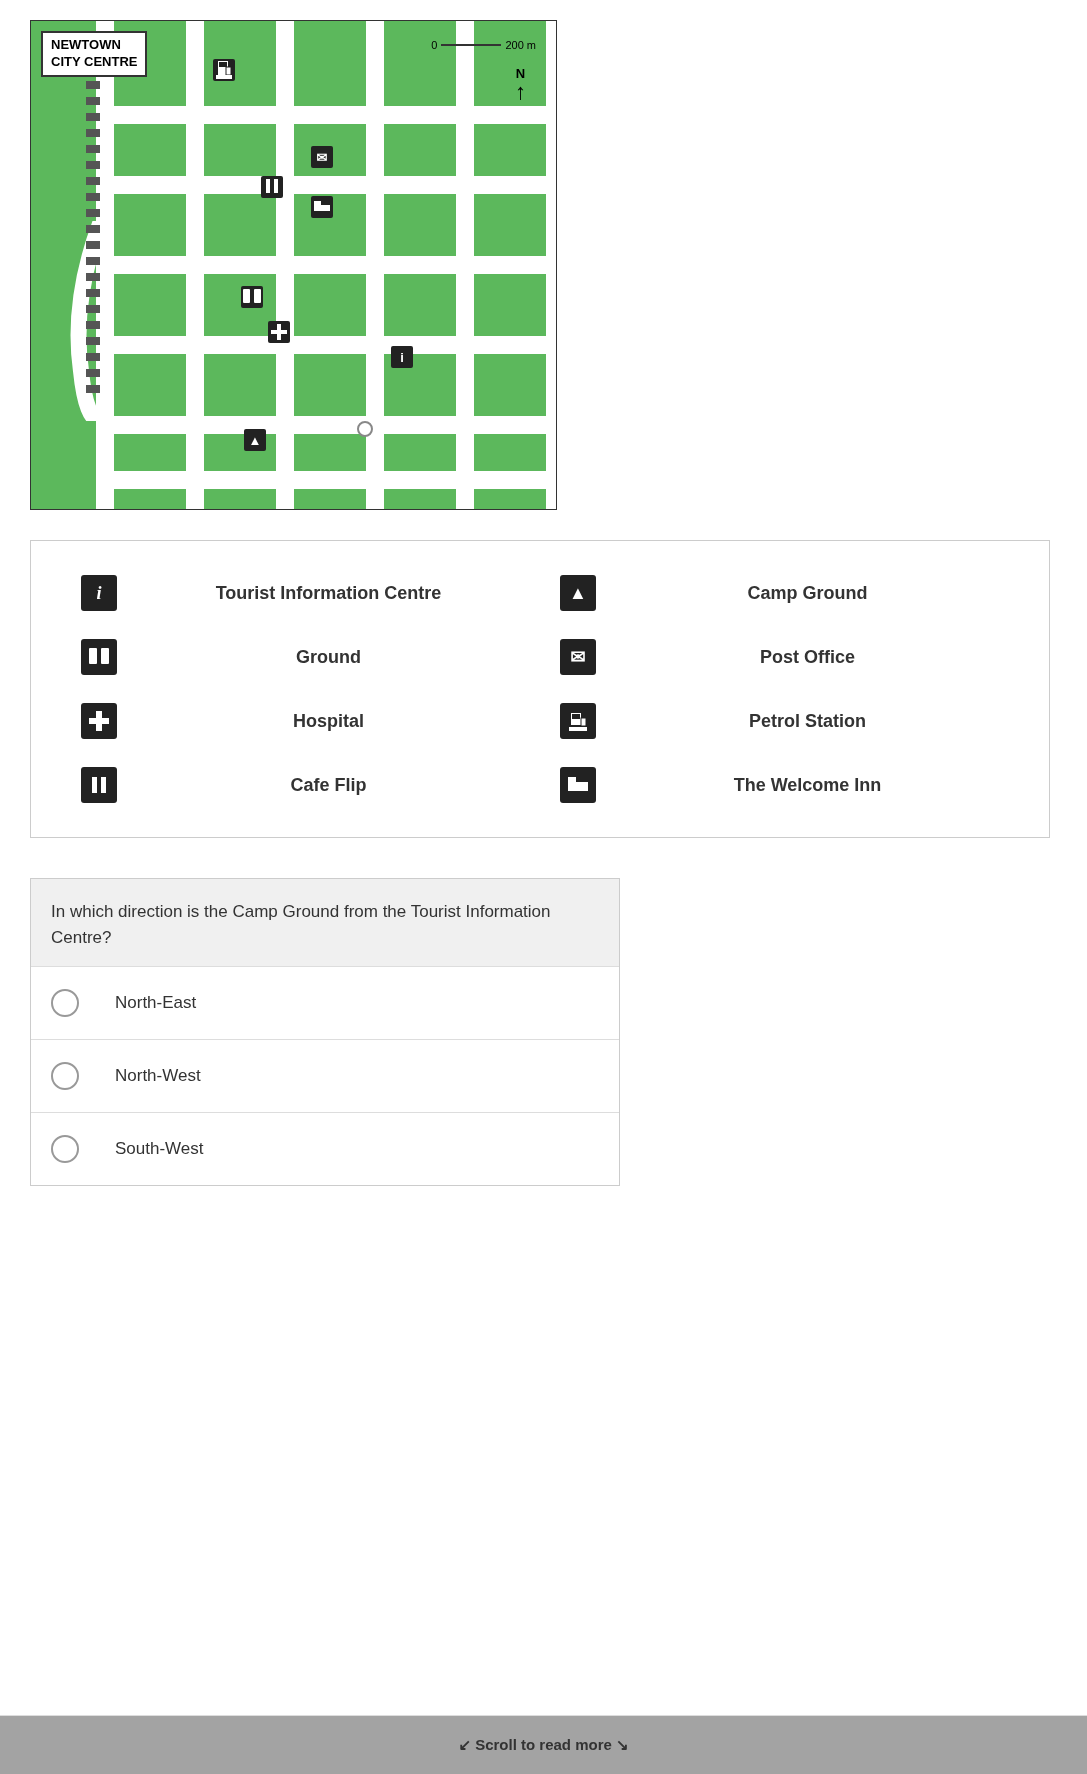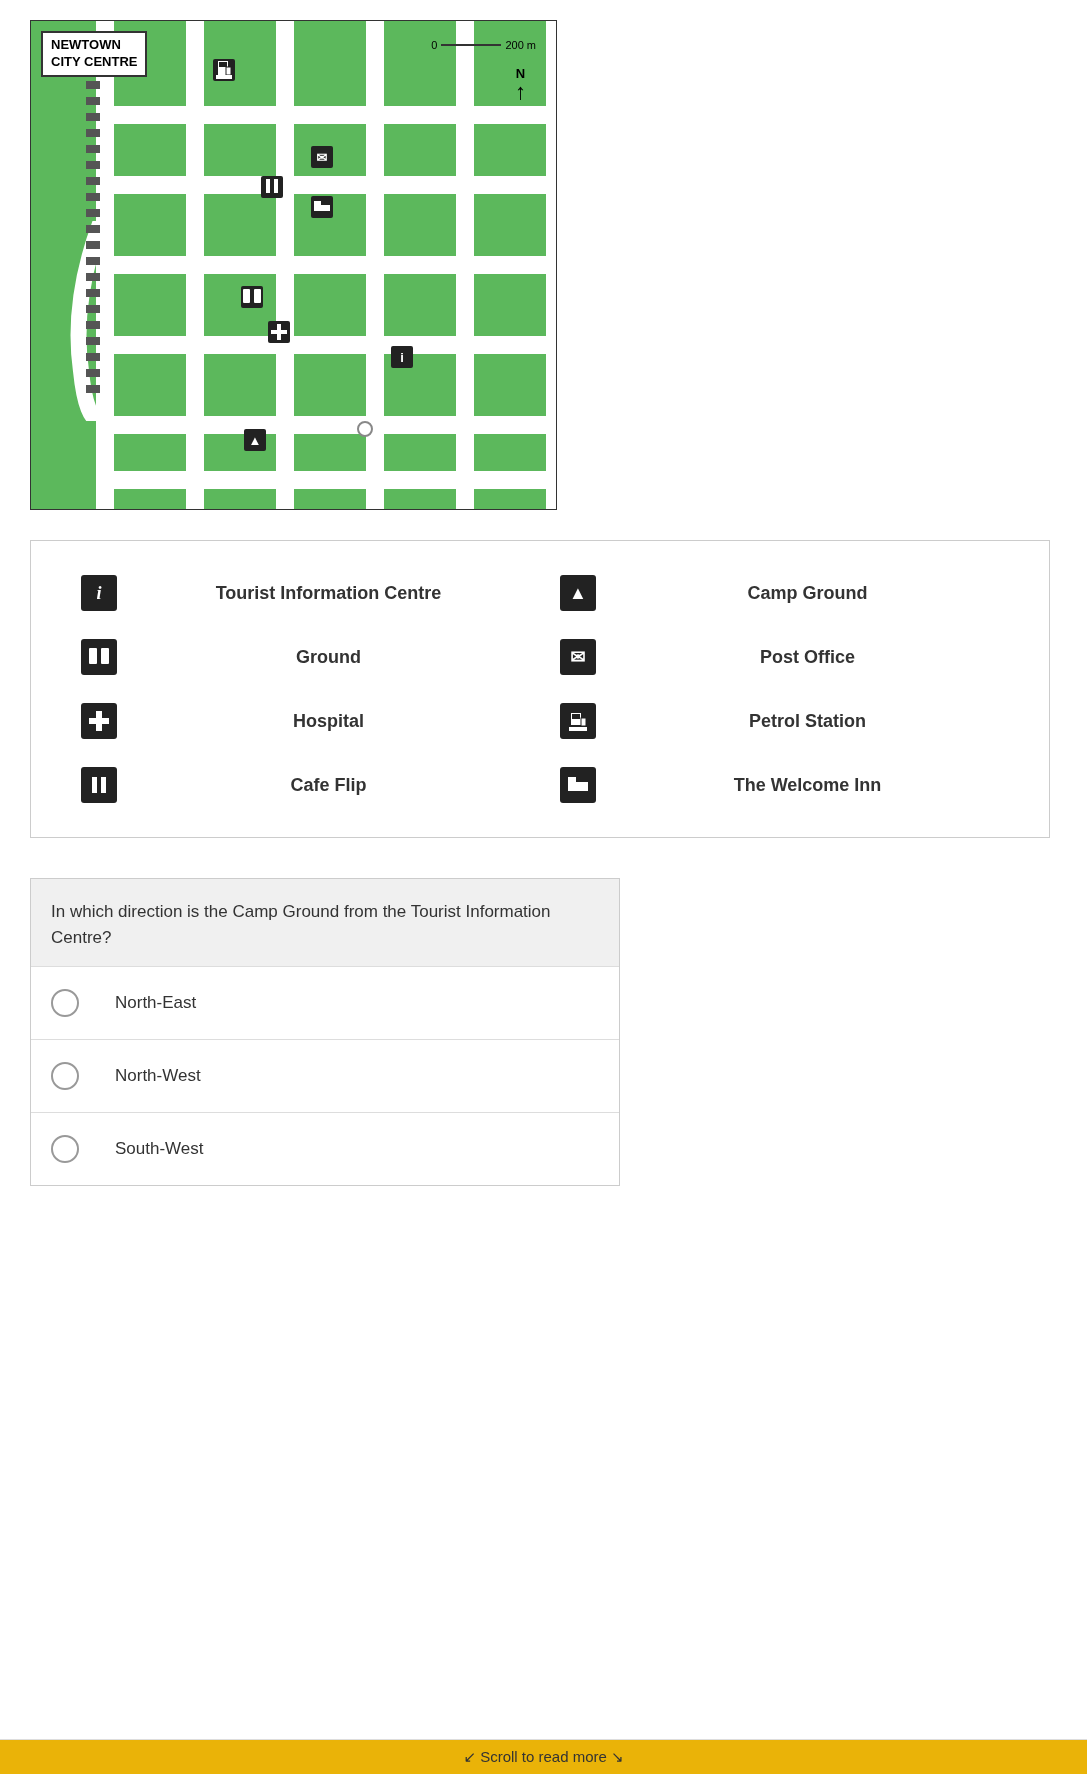--- a/index.html
+++ b/index.html
@@ -203,26 +203,26 @@
       font-size: 17px;
       color: #333;
     }
 
     
     .scroll-bar {
       position: fixed;
       bottom: 0;
       left: 0;
       width: 1087px;
-      background: #eab308;
+      background: #a3a3a3;
       border-top: 1px solid #ddd;
-      padding: 8px;
+      padding: 20px;
       text-align: center;
       font-size: 15px;
-      font-weight: normal;
+      font-weight: bold;
       color: #333;
     }
   </style>
 </head>
 <body>
 
 <div class="map-container">
 
   <div class="city-label">
     <span>NEWTOWN</span><br>

